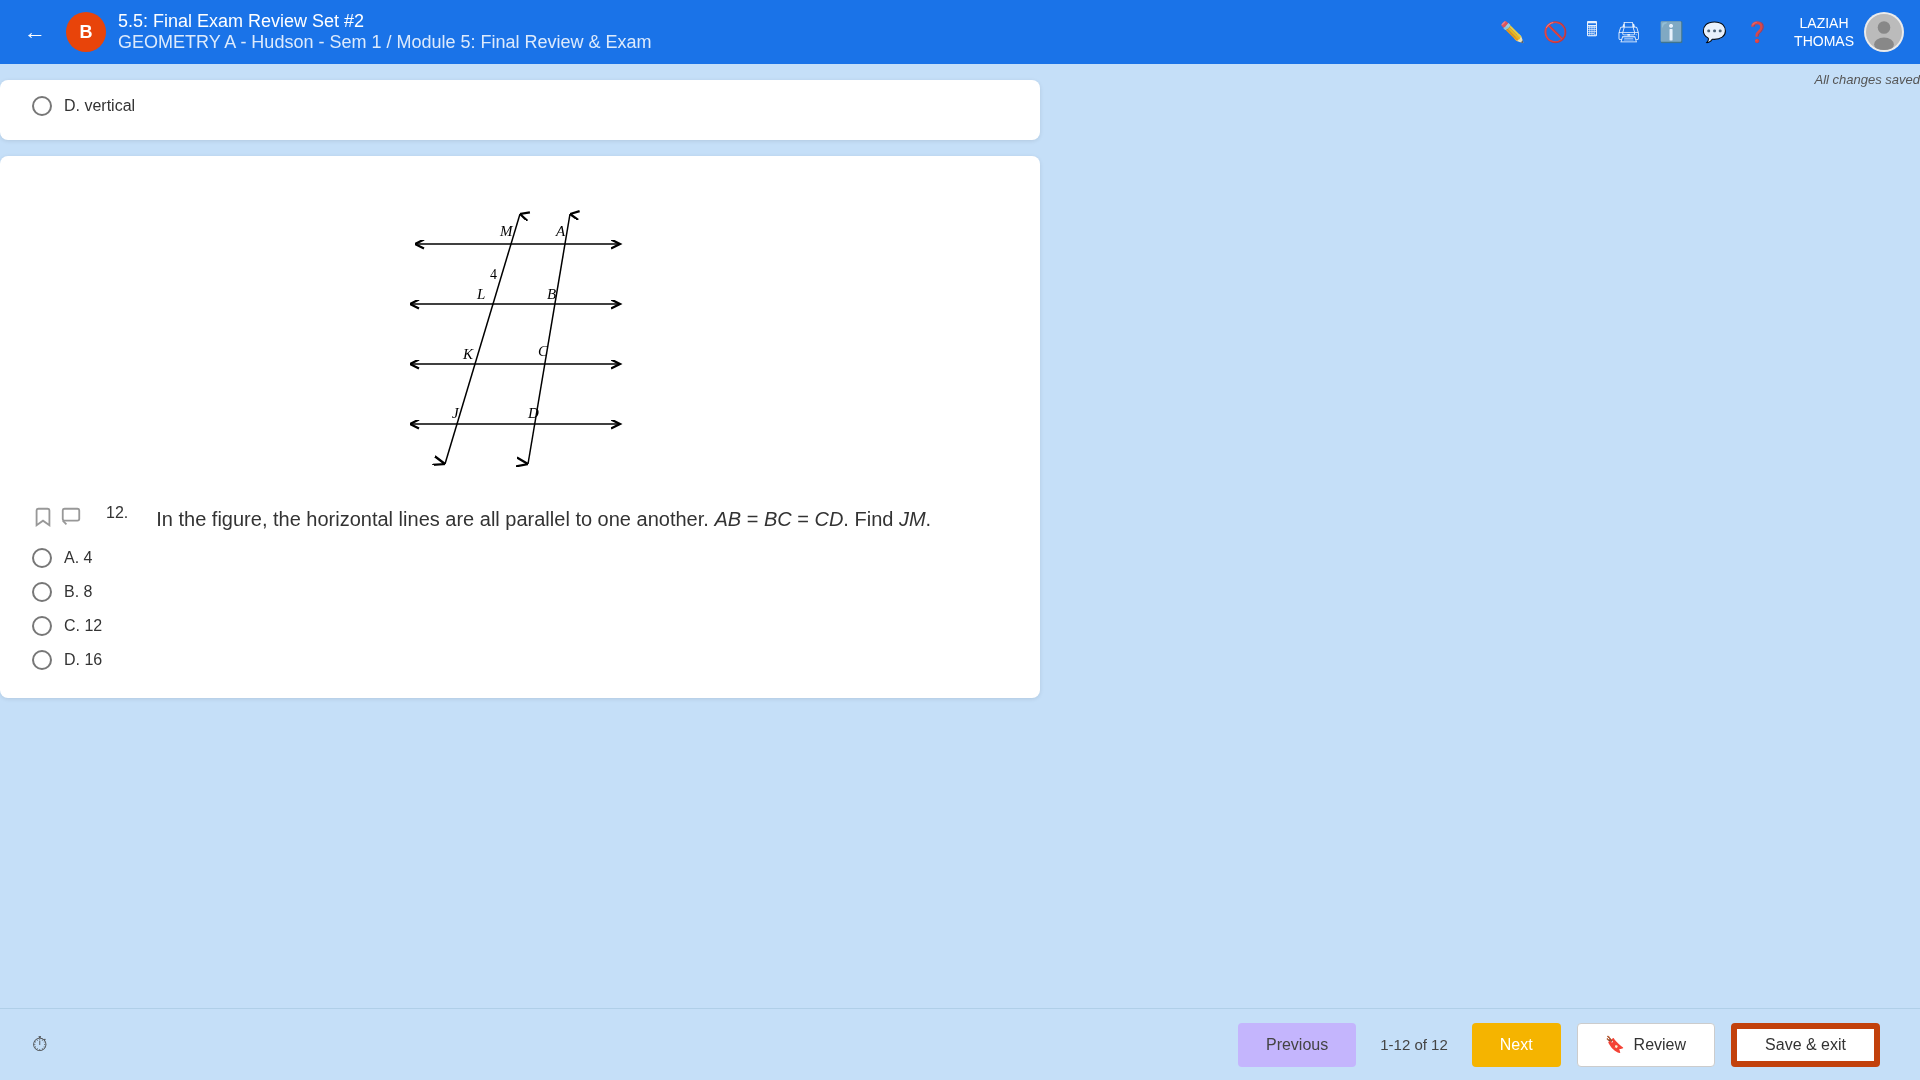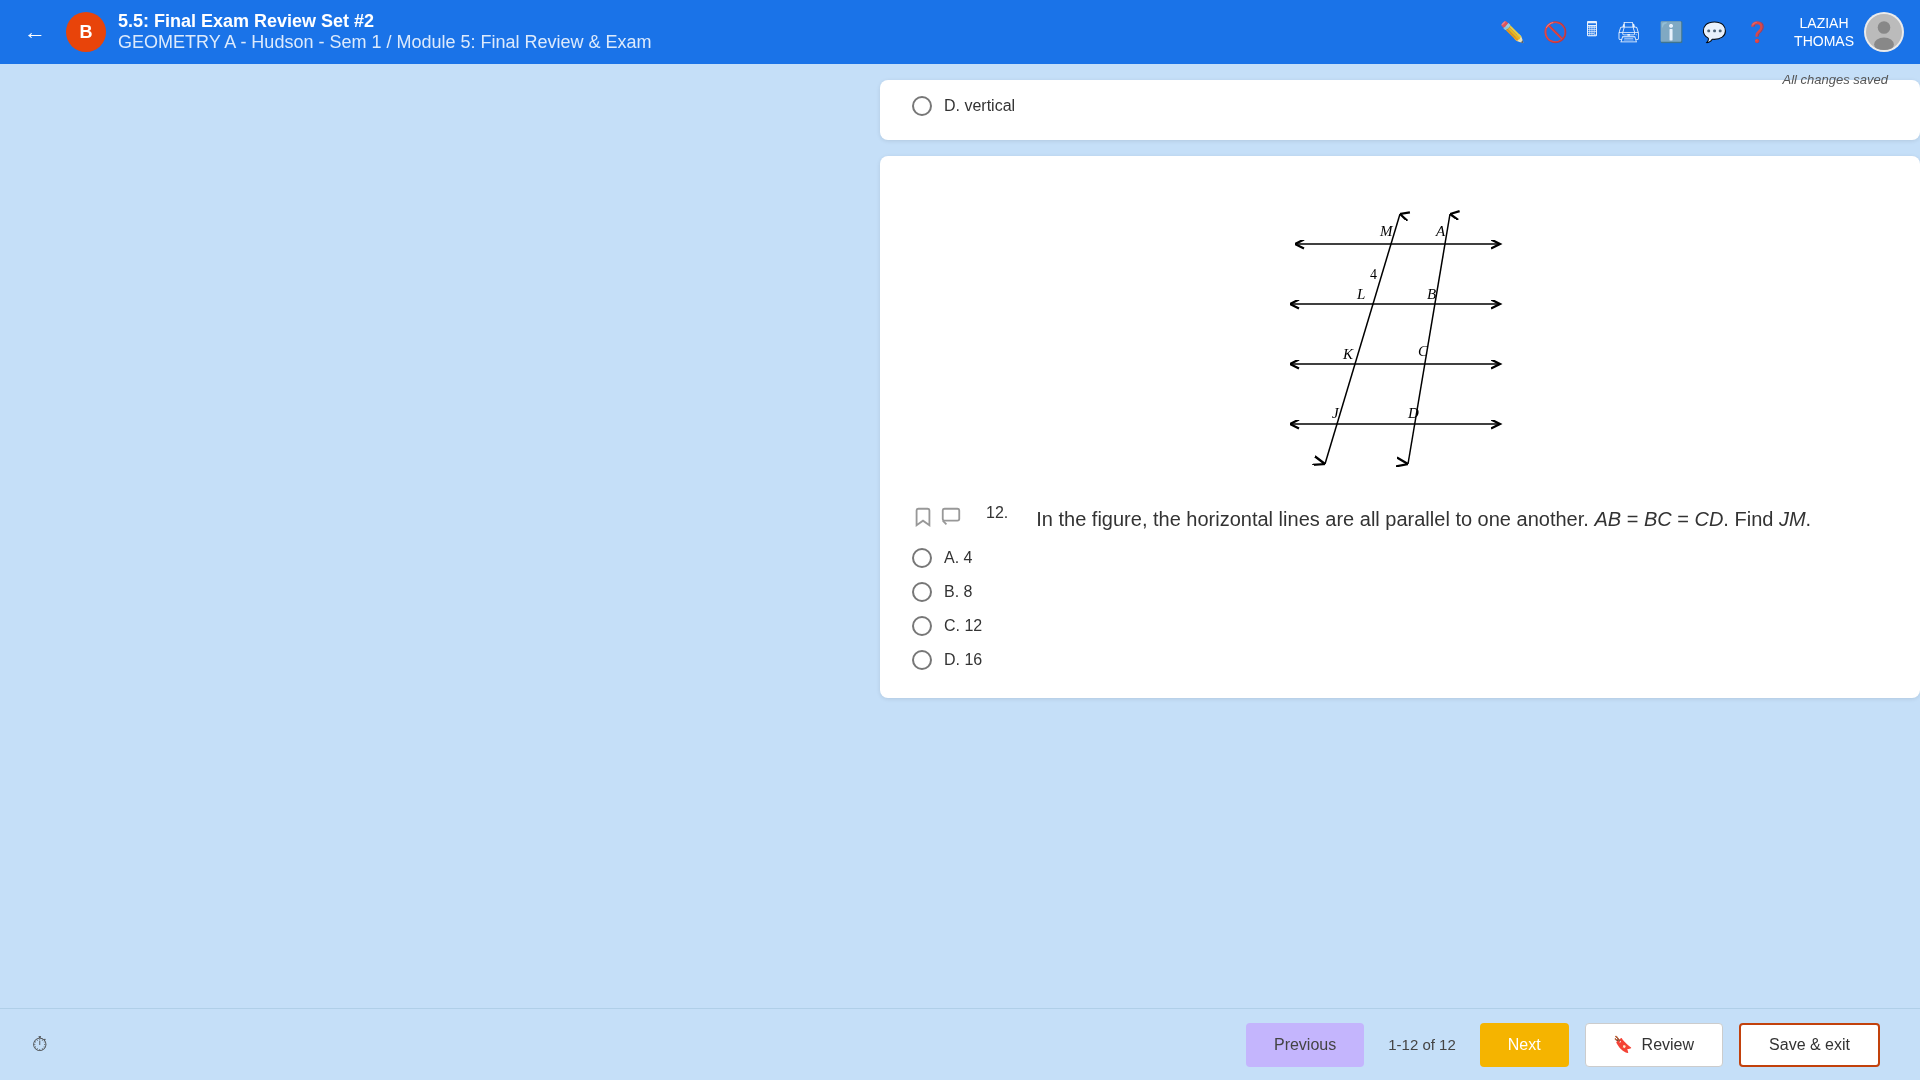--- a/index.html
+++ b/index.html
@@ -43,21 +43,21 @@
       font-weight: bold;
       color: white;
       font-size: 18px;
     }
     .header-title-group {
       flex: 1;
     }
     .header-title {
       color: white;
       font-size: 18px;
-      font-weight: 700;
+      font-weight: 400;
       line-height: 1.2;
     }
     .header-subtitle {
       color: rgba(255,255,255,0.85);
       font-size: 18px;
     }
     .header-icons {
       display: flex;
       align-items: center;
       gap: 18px;
@@ -93,35 +93,35 @@
     }
     .header-avatar svg {
       width: 100%;
       height: 100%;
     }
 
     
     .saved-indicator {
       position: fixed;
       top: 72px;
-      right: 32px;
+      right: 0;
       color: #555;
       font-size: 13px;
       font-style: italic;
       z-index: 99;
       margin-left: 28px;
     }
 
     
     .main-content {
       padding-top: 80px;
       padding-bottom: 100px;
       display: flex;
       flex-direction: column;
-      align-items: flex-end;
+      align-items: flex-start;
       gap: 16px;
     }
 
     
     .question-card {
       background: white;
       border-radius: 8px;
       width: 1040px;
       padding: 28px 32px;
       box-shadow: 0 1px 4px rgba(0,0,0,0.1);
@@ -227,21 +227,21 @@
     .btn-review {
       background: white;
       border: 1px solid #ccc;
       color: #333;
       display: flex;
       align-items: center;
       gap: 8px;
     }
     .btn-save-exit {
       background: white;
-      border: 2px solid #c2410c;
+      border: 6px solid #c2410c;
       color: #333;
     }
     .page-indicator {
       font-size: 15px;
       color: #444;
       margin: 0 8px;
     }
     .footer-timer {
       position: absolute;
       left: 32px;

